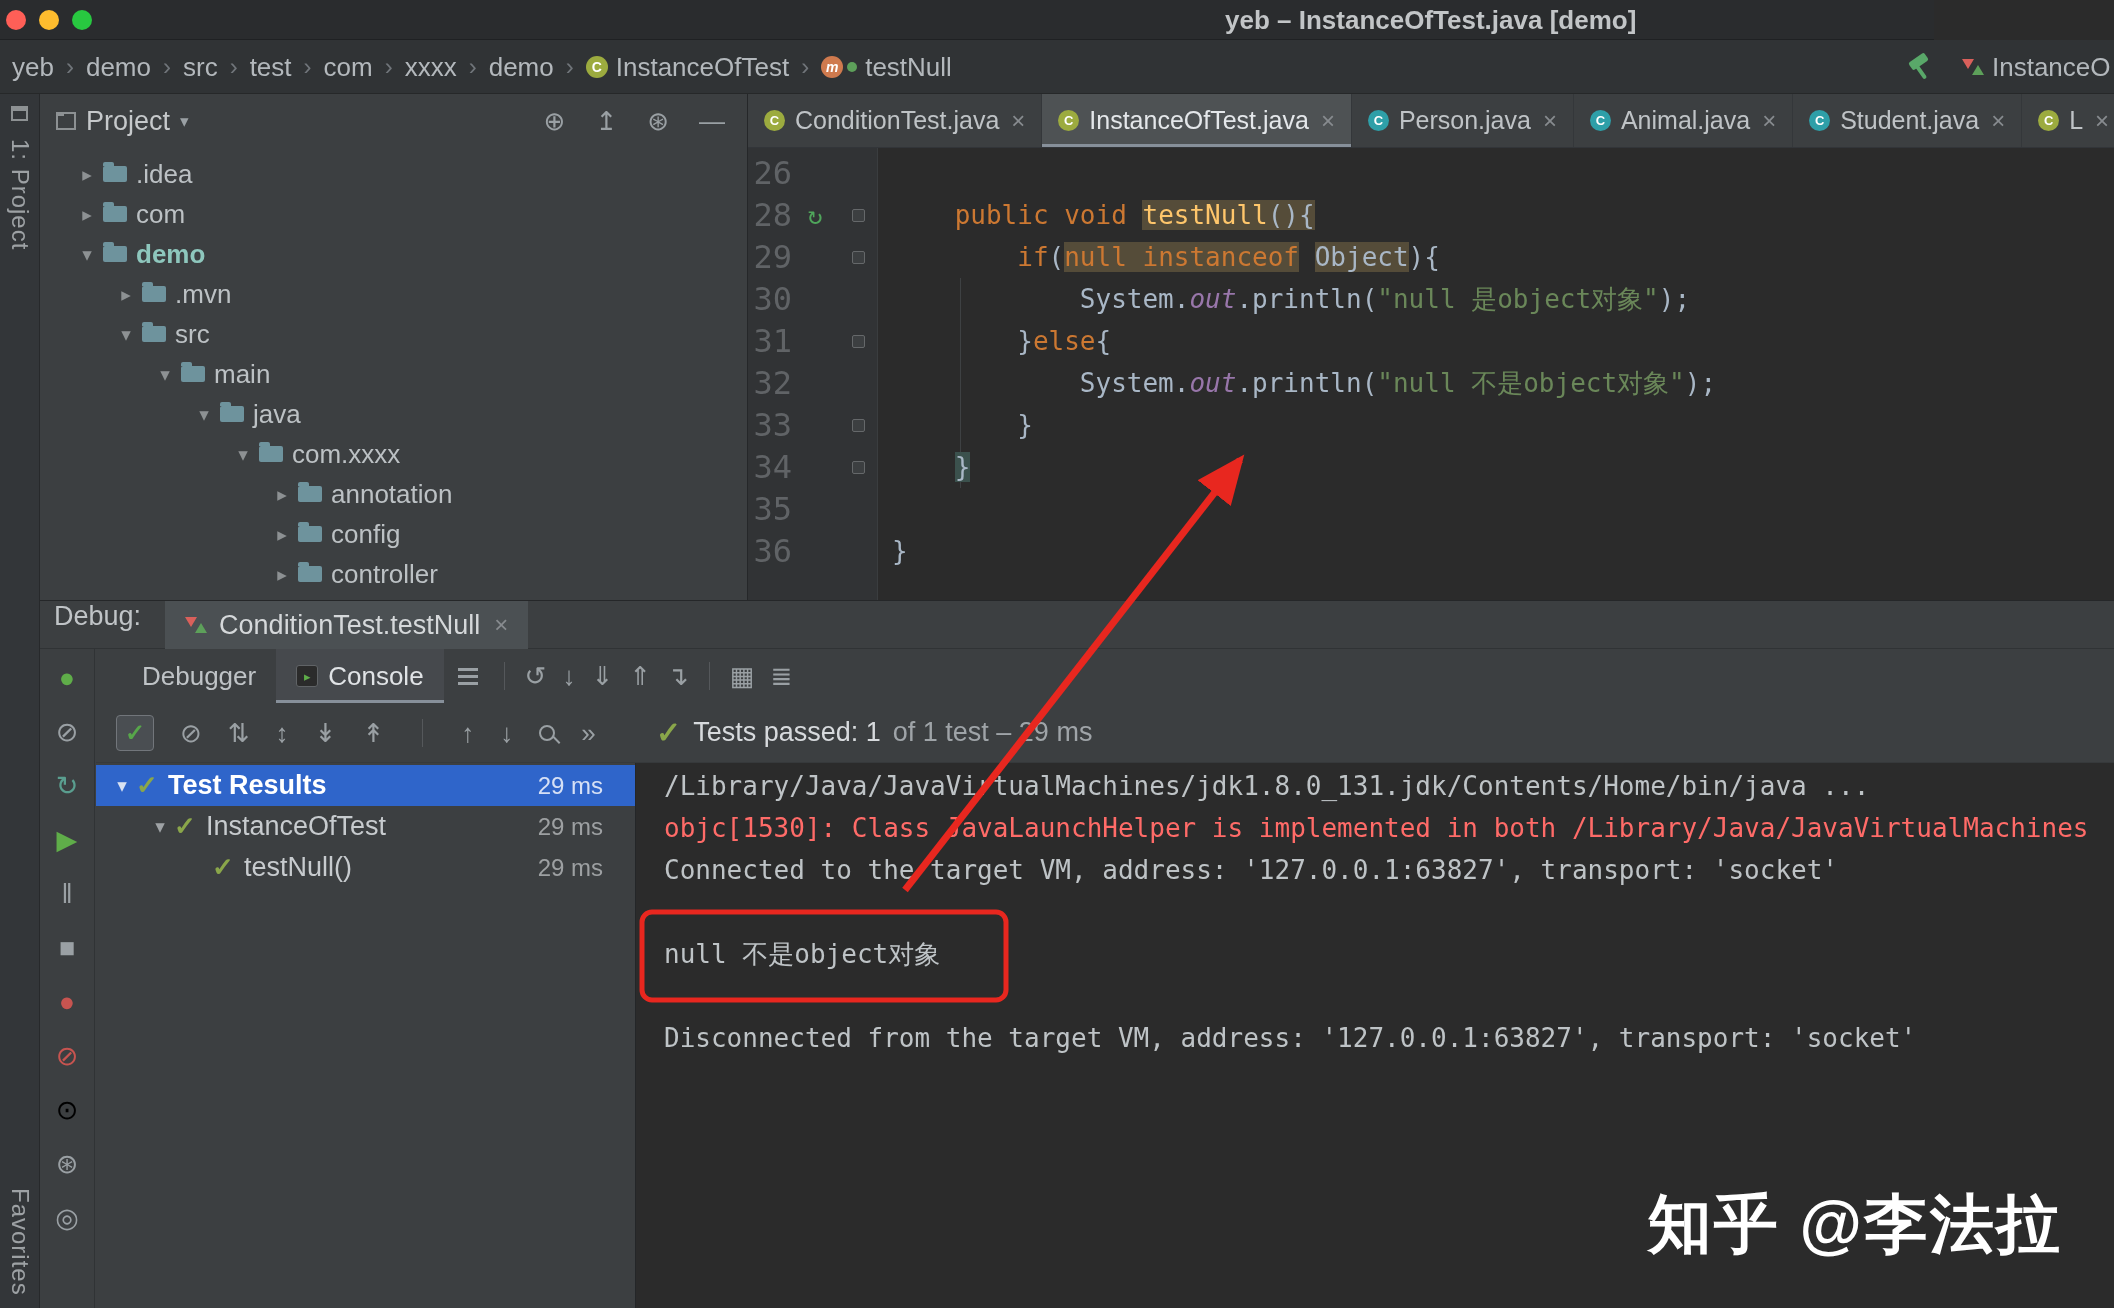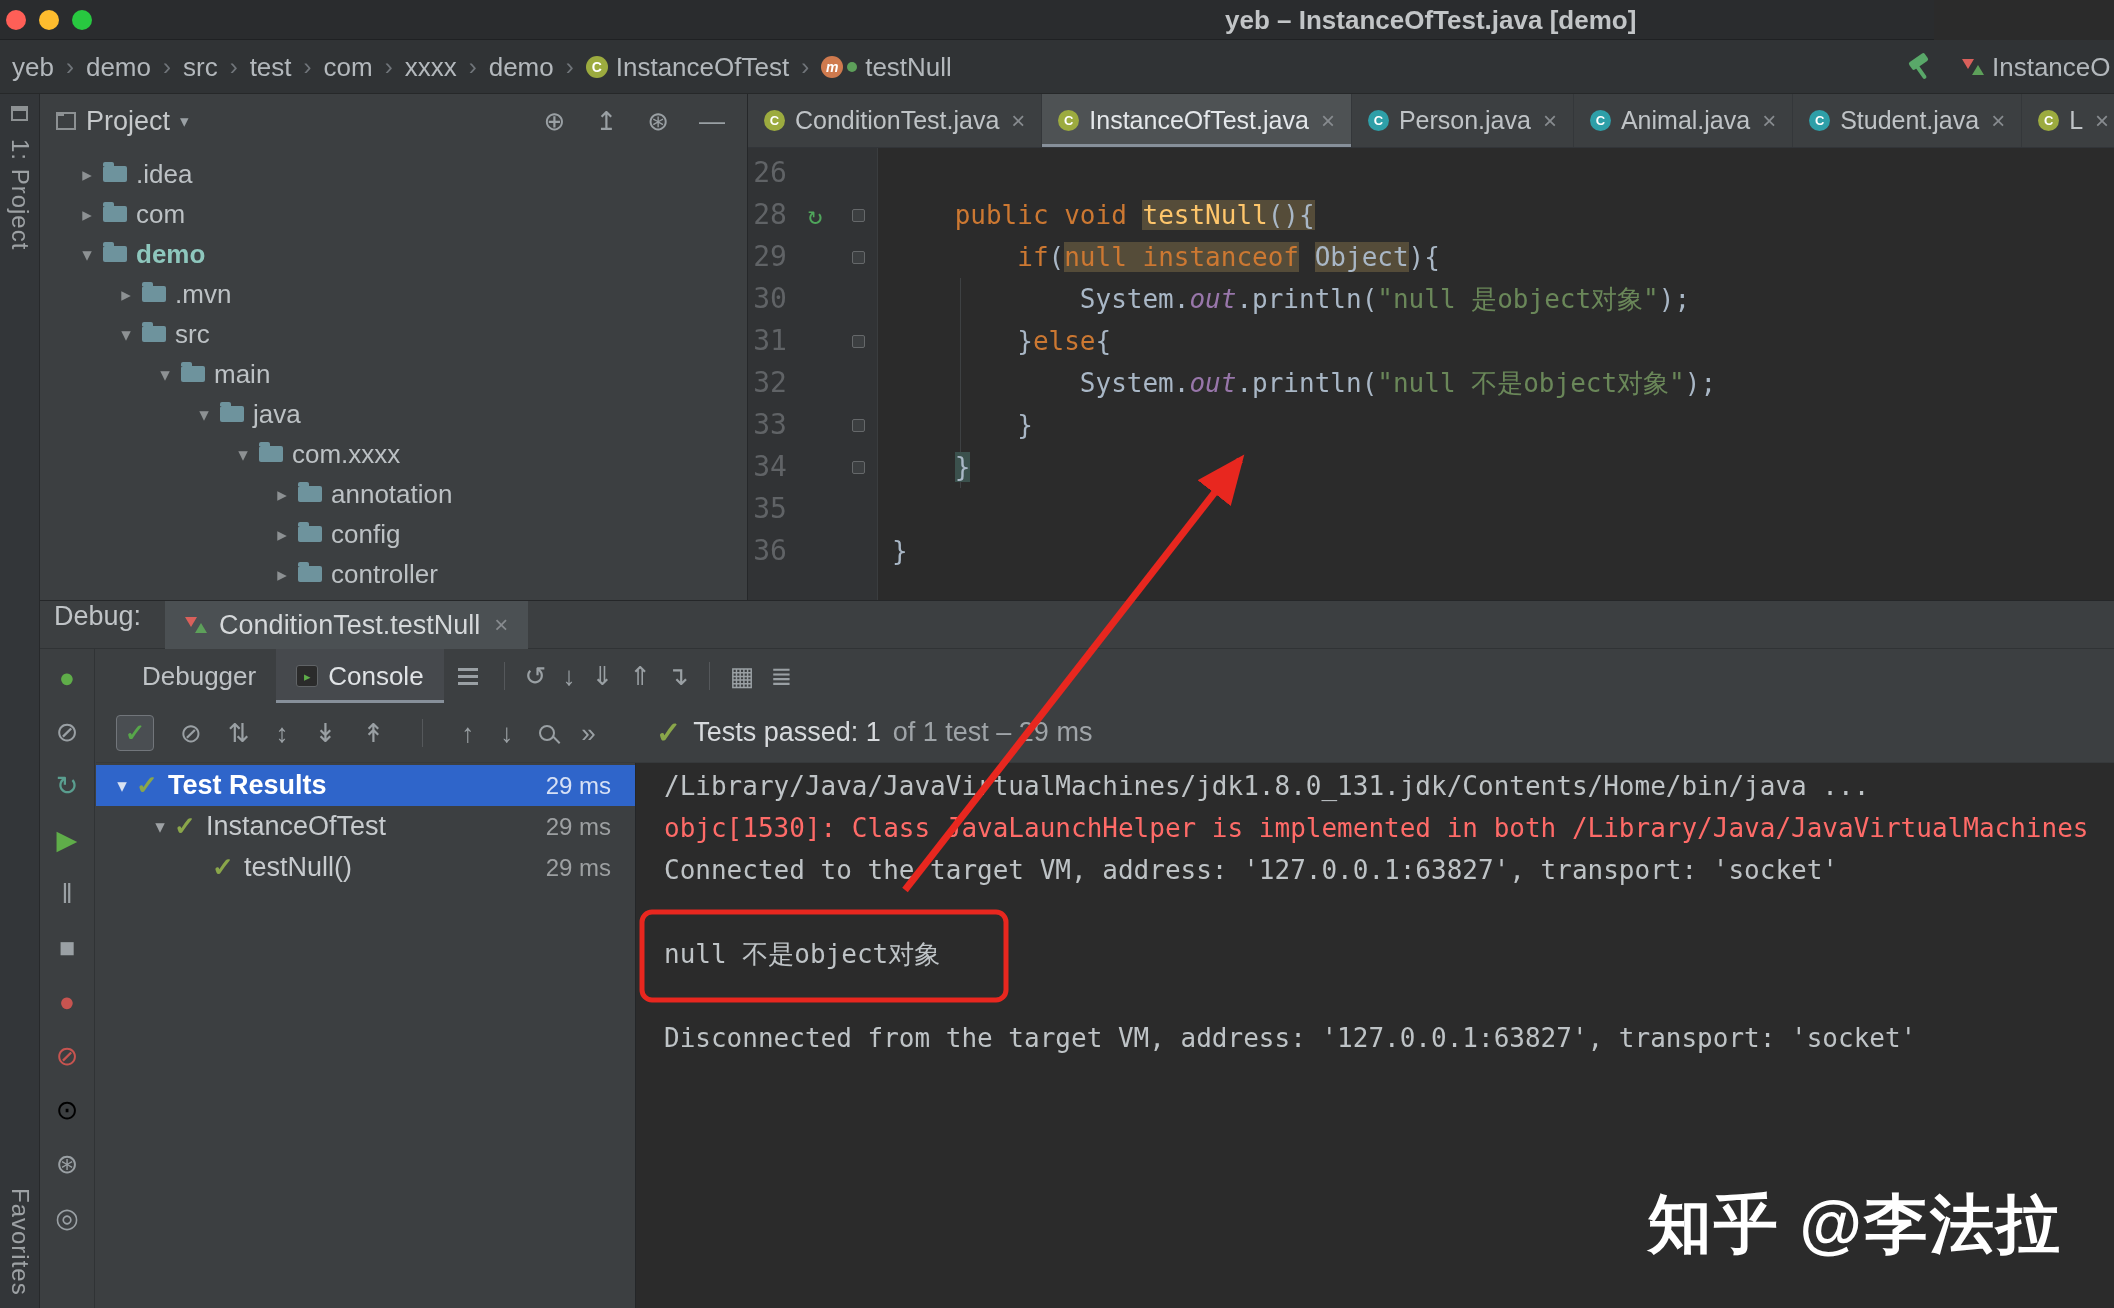--- a/index.html
+++ b/index.html
@@ -54,21 +54,21 @@
 #editor{position:absolute;left:748px;top:94px;width:1366px;height:506px;background:#2b2b2b;overflow:hidden}
 #etabs{height:54px;background:#3c3f41;display:flex;align-items:stretch;overflow:hidden;border-bottom:1px solid #323539}
 .etab{display:flex;align-items:center;gap:10px;padding:0 16px;font-size:25px;color:#bfc3c6;border-right:1px solid #34373a;white-space:nowrap;flex:none}
 .etab.active{background:#4e5254;color:#e4e7ea;box-shadow:inset 0 -3px 0 #87909a}
 .etab .cicon{width:21px;height:21px;font-size:13px}
 .tclose{color:#878b8f;font-size:24px;margin-left:2px}
 #ecode{position:absolute;left:0;top:54px;right:0;bottom:0;overflow:hidden}
 #gutterbg{position:absolute;left:0;top:0;width:130px;height:100%;background:#313335;border-right:1px solid #3a3d3f}
 #codelines{position:absolute;left:0;top:4px;right:0;font-family:"DejaVu Sans Mono",monospace}
 .cline{display:flex;height:42px;line-height:42px;font-size:26px}
-.ln{width:44px;text-align:center;color:#606366;font-size:28px;flex:none}
+.ln{width:44px;text-align:right;color:#606366;font-size:32px;flex:none}
 .gslot{width:46px;text-align:center;flex:none}
 .runi{color:#4fa55b;font-size:25px}
 .fslot{width:40px;flex:none;display:flex;justify-content:center;align-items:center}
 .fsq{width:13px;height:13px;border:1px solid #65686a;background:#3c3f41;border-radius:2px}
 .ctext{white-space:pre;color:#a9b7c6;padding-left:14px}
 .tk-kw{color:#cc7832}.tk-ann{color:#bbb529}.tk-m{color:#ffc66b}.tk-str{color:#6a8759}.tk-fld{color:#9876aa;font-style:italic}
 .hl{background:#554c39}
 .hlb{background:#3b514d}
 #iguide{position:absolute;left:212px;top:130px;width:1px;height:210px;background:#3e4143}
 
@@ -95,21 +95,21 @@
 .ststrong{font-size:27px;color:#d7dadd}
 .stsuffix{font-size:27px;color:#9fa4a8}
 #dbody{flex:1;display:flex;overflow:hidden}
 #ttree{width:539px;background:#3c3f41;padding-top:2px;flex:none;overflow:hidden}
 .ttrow{height:41px;display:flex;align-items:center;font-size:27px;color:#c7cbce;white-space:nowrap}
 .ttrow.sel{background:#2f65ca;color:#fff}
 .ttrow .tarrow{width:28px;font-size:19px;color:#9ea2a5}
 .ttrow.sel .tarrow{color:#d9e2f2}
 .tcheck{width:32px;color:#8aa64a;font-size:26px;font-weight:bold;flex:none}
 .ttrow.sel .ttlabel{font-weight:bold}
-.ttime{margin-left:auto;padding-right:24px;font-size:24px;color:#9da0a2}
+.ttime{margin-left:auto;padding-right:32px;font-size:24px;color:#9da0a2}
 .ttrow.sel .ttime{color:#d6e0f5}
 #console{flex:1;background:#2b2b2b;padding:2px 0 0 28px;font-family:"DejaVu Sans Mono",monospace;overflow:hidden;border-left:1px solid #242628}
 .conline{height:42px;line-height:42px;font-size:26px;color:#bec3c6;white-space:pre}
 .conline.err{color:#ff6b68}
 
 #overlay{position:absolute;left:0;top:0;width:2114px;height:1308px;pointer-events:none;z-index:50}
 #watermark{position:absolute;right:52px;bottom:40px;font-size:64px;font-weight:bold;color:#fff;z-index:60;letter-spacing:2px}
 </style>
 </head>
 <body>

